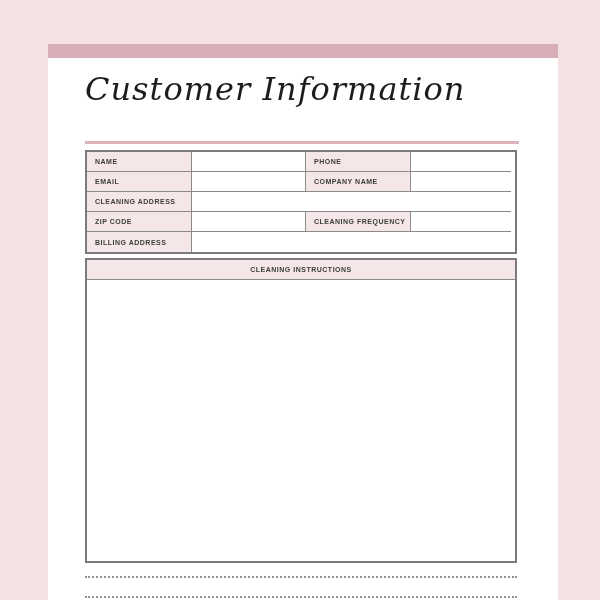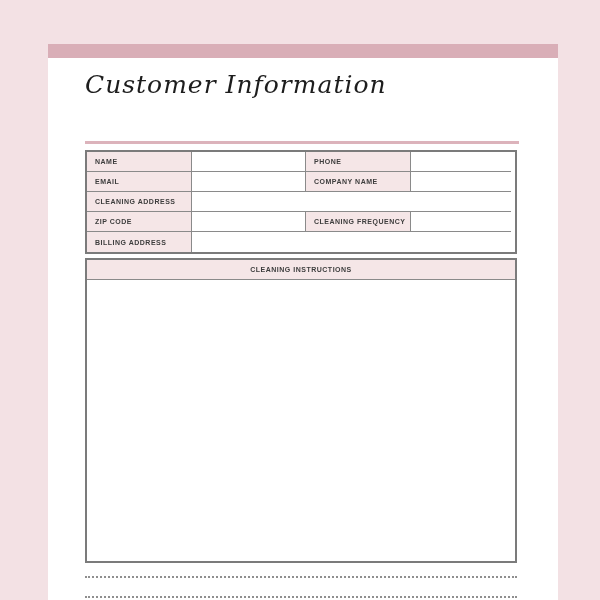--- a/index.html
+++ b/index.html
@@ -22,21 +22,21 @@
     width:510px; height:14px;
     background:#d9aeb7;
   }
   .title {
     position:absolute;
     left:37px; top:26px;
     width:440px;
     font-family:"DejaVu Serif", serif;
     font-style:italic;
     font-weight:500;
-    font-size:25px;
+    font-size:32px;
     letter-spacing:1px;
     color:#1d1d1d;
     white-space:nowrap;
   }
   .divider {
     position:absolute;
     left:37px; top:97px;
     width:434px; height:3px;
     background:#dcb3bb;
   }

